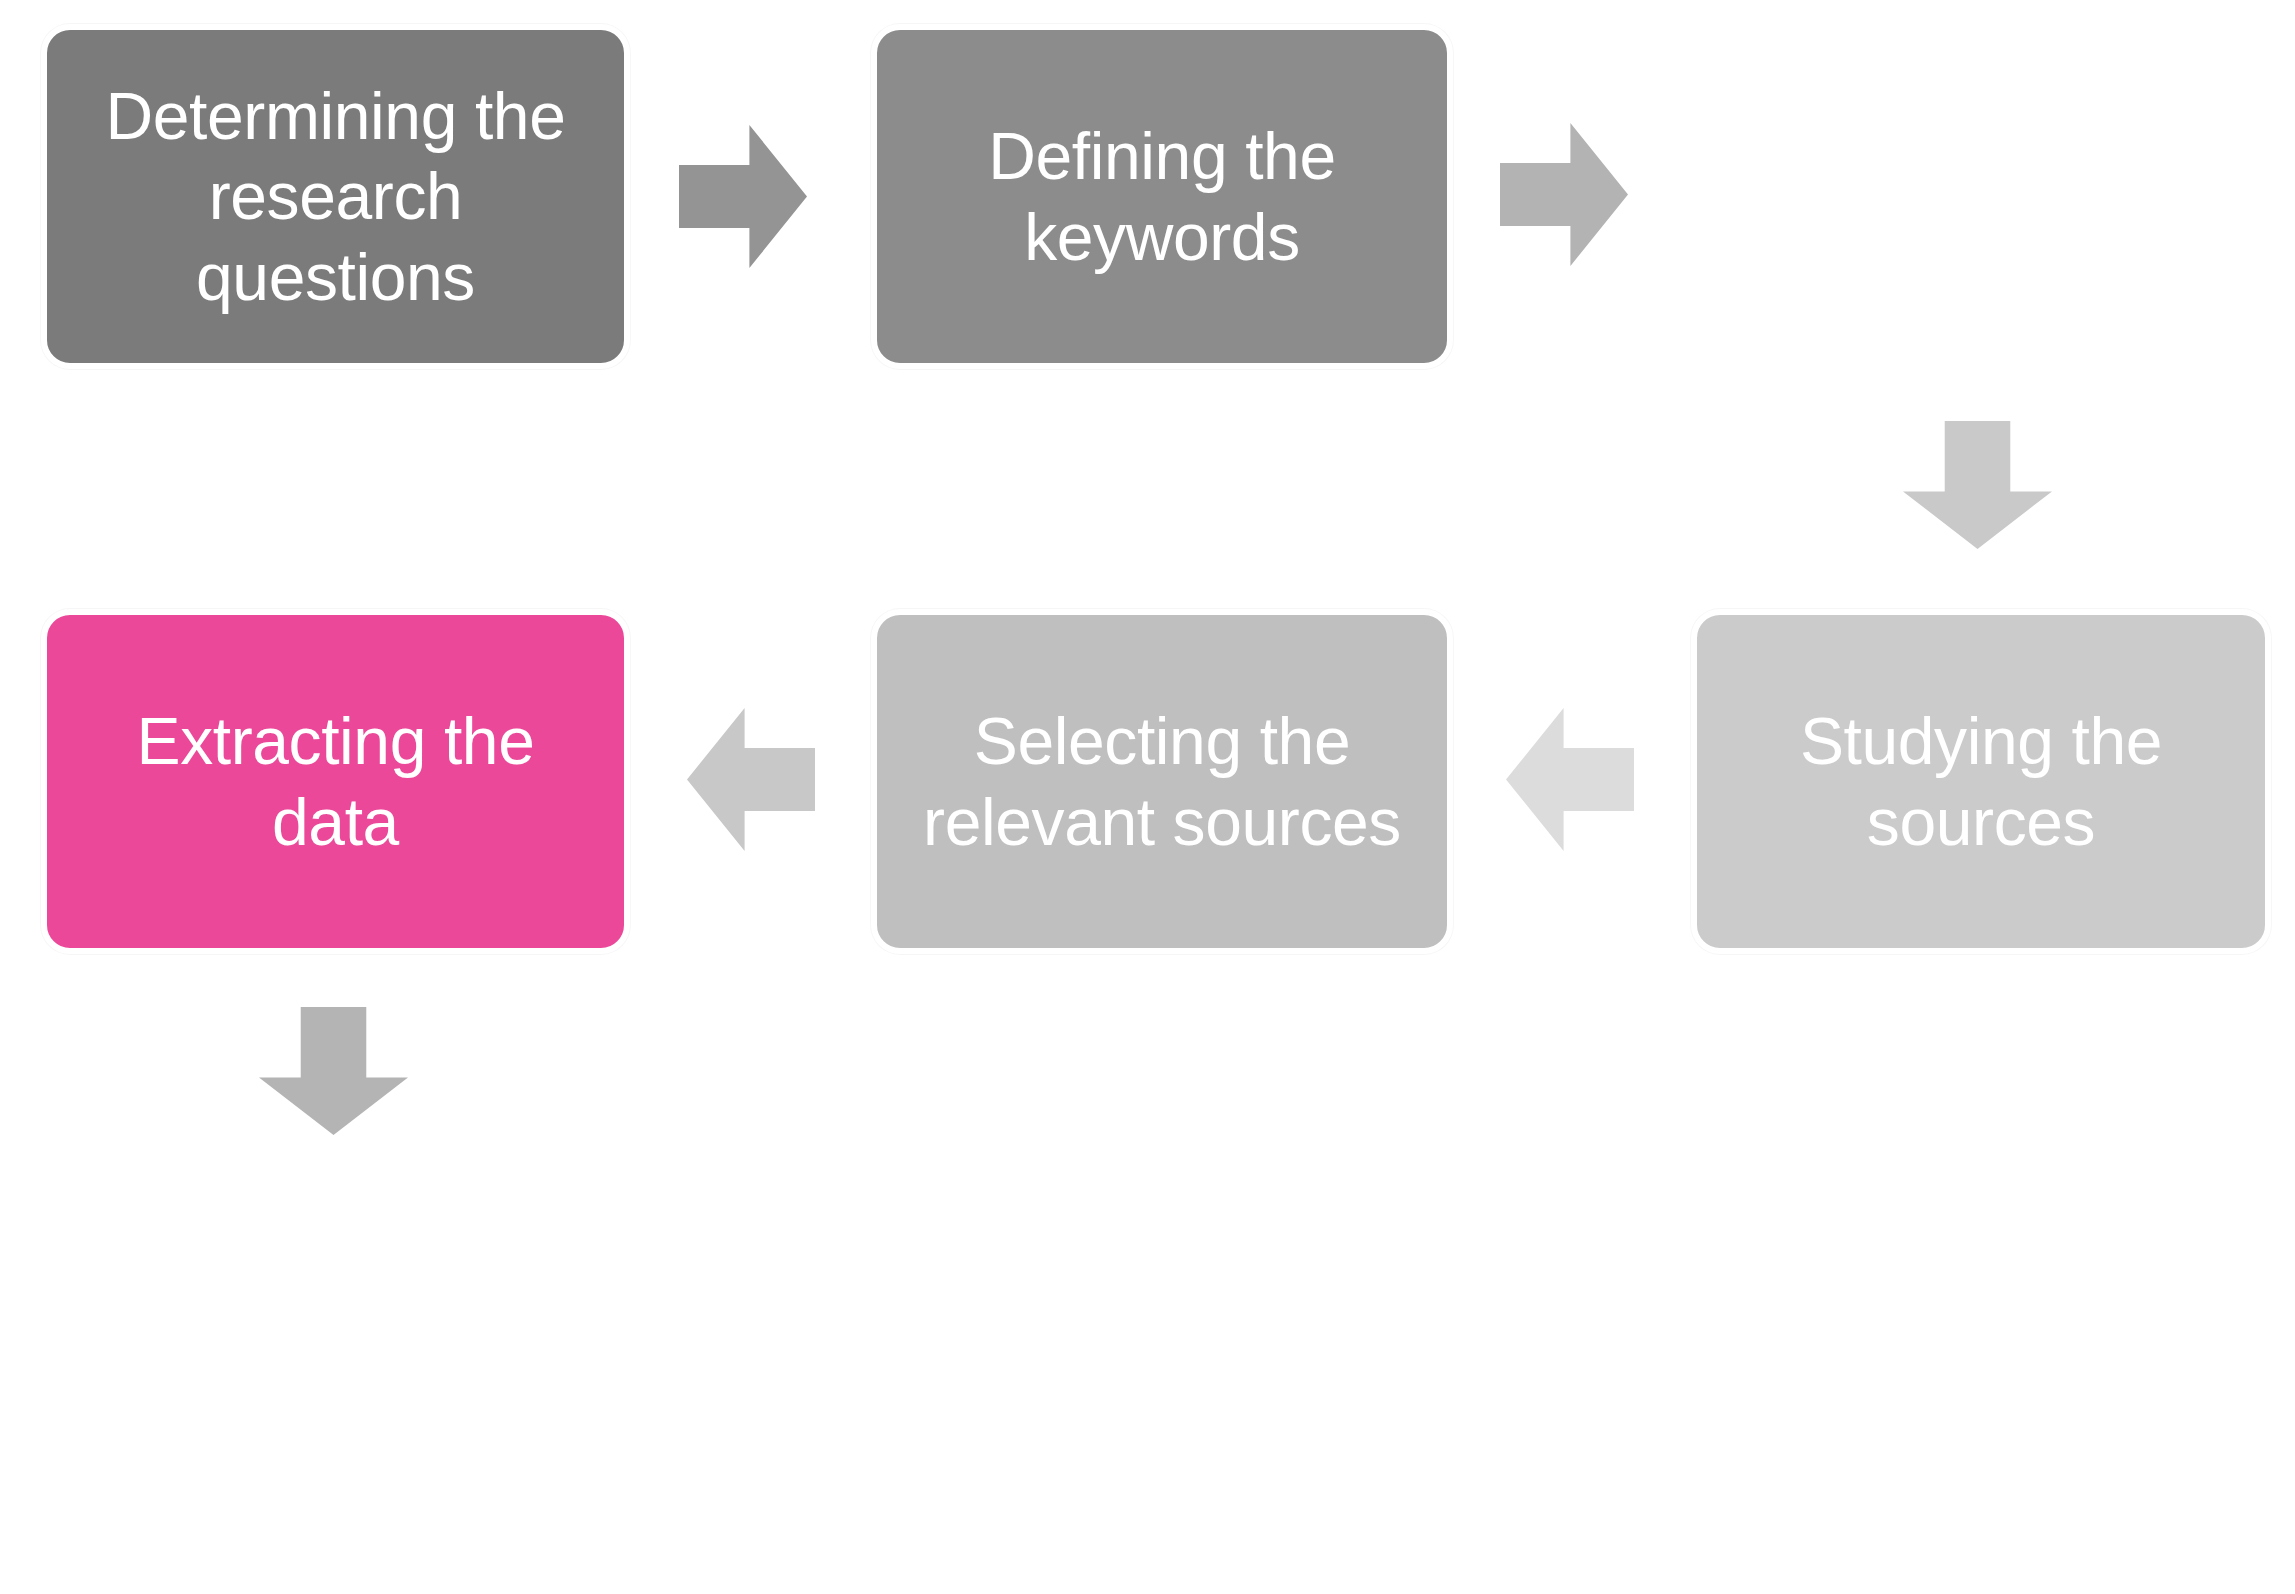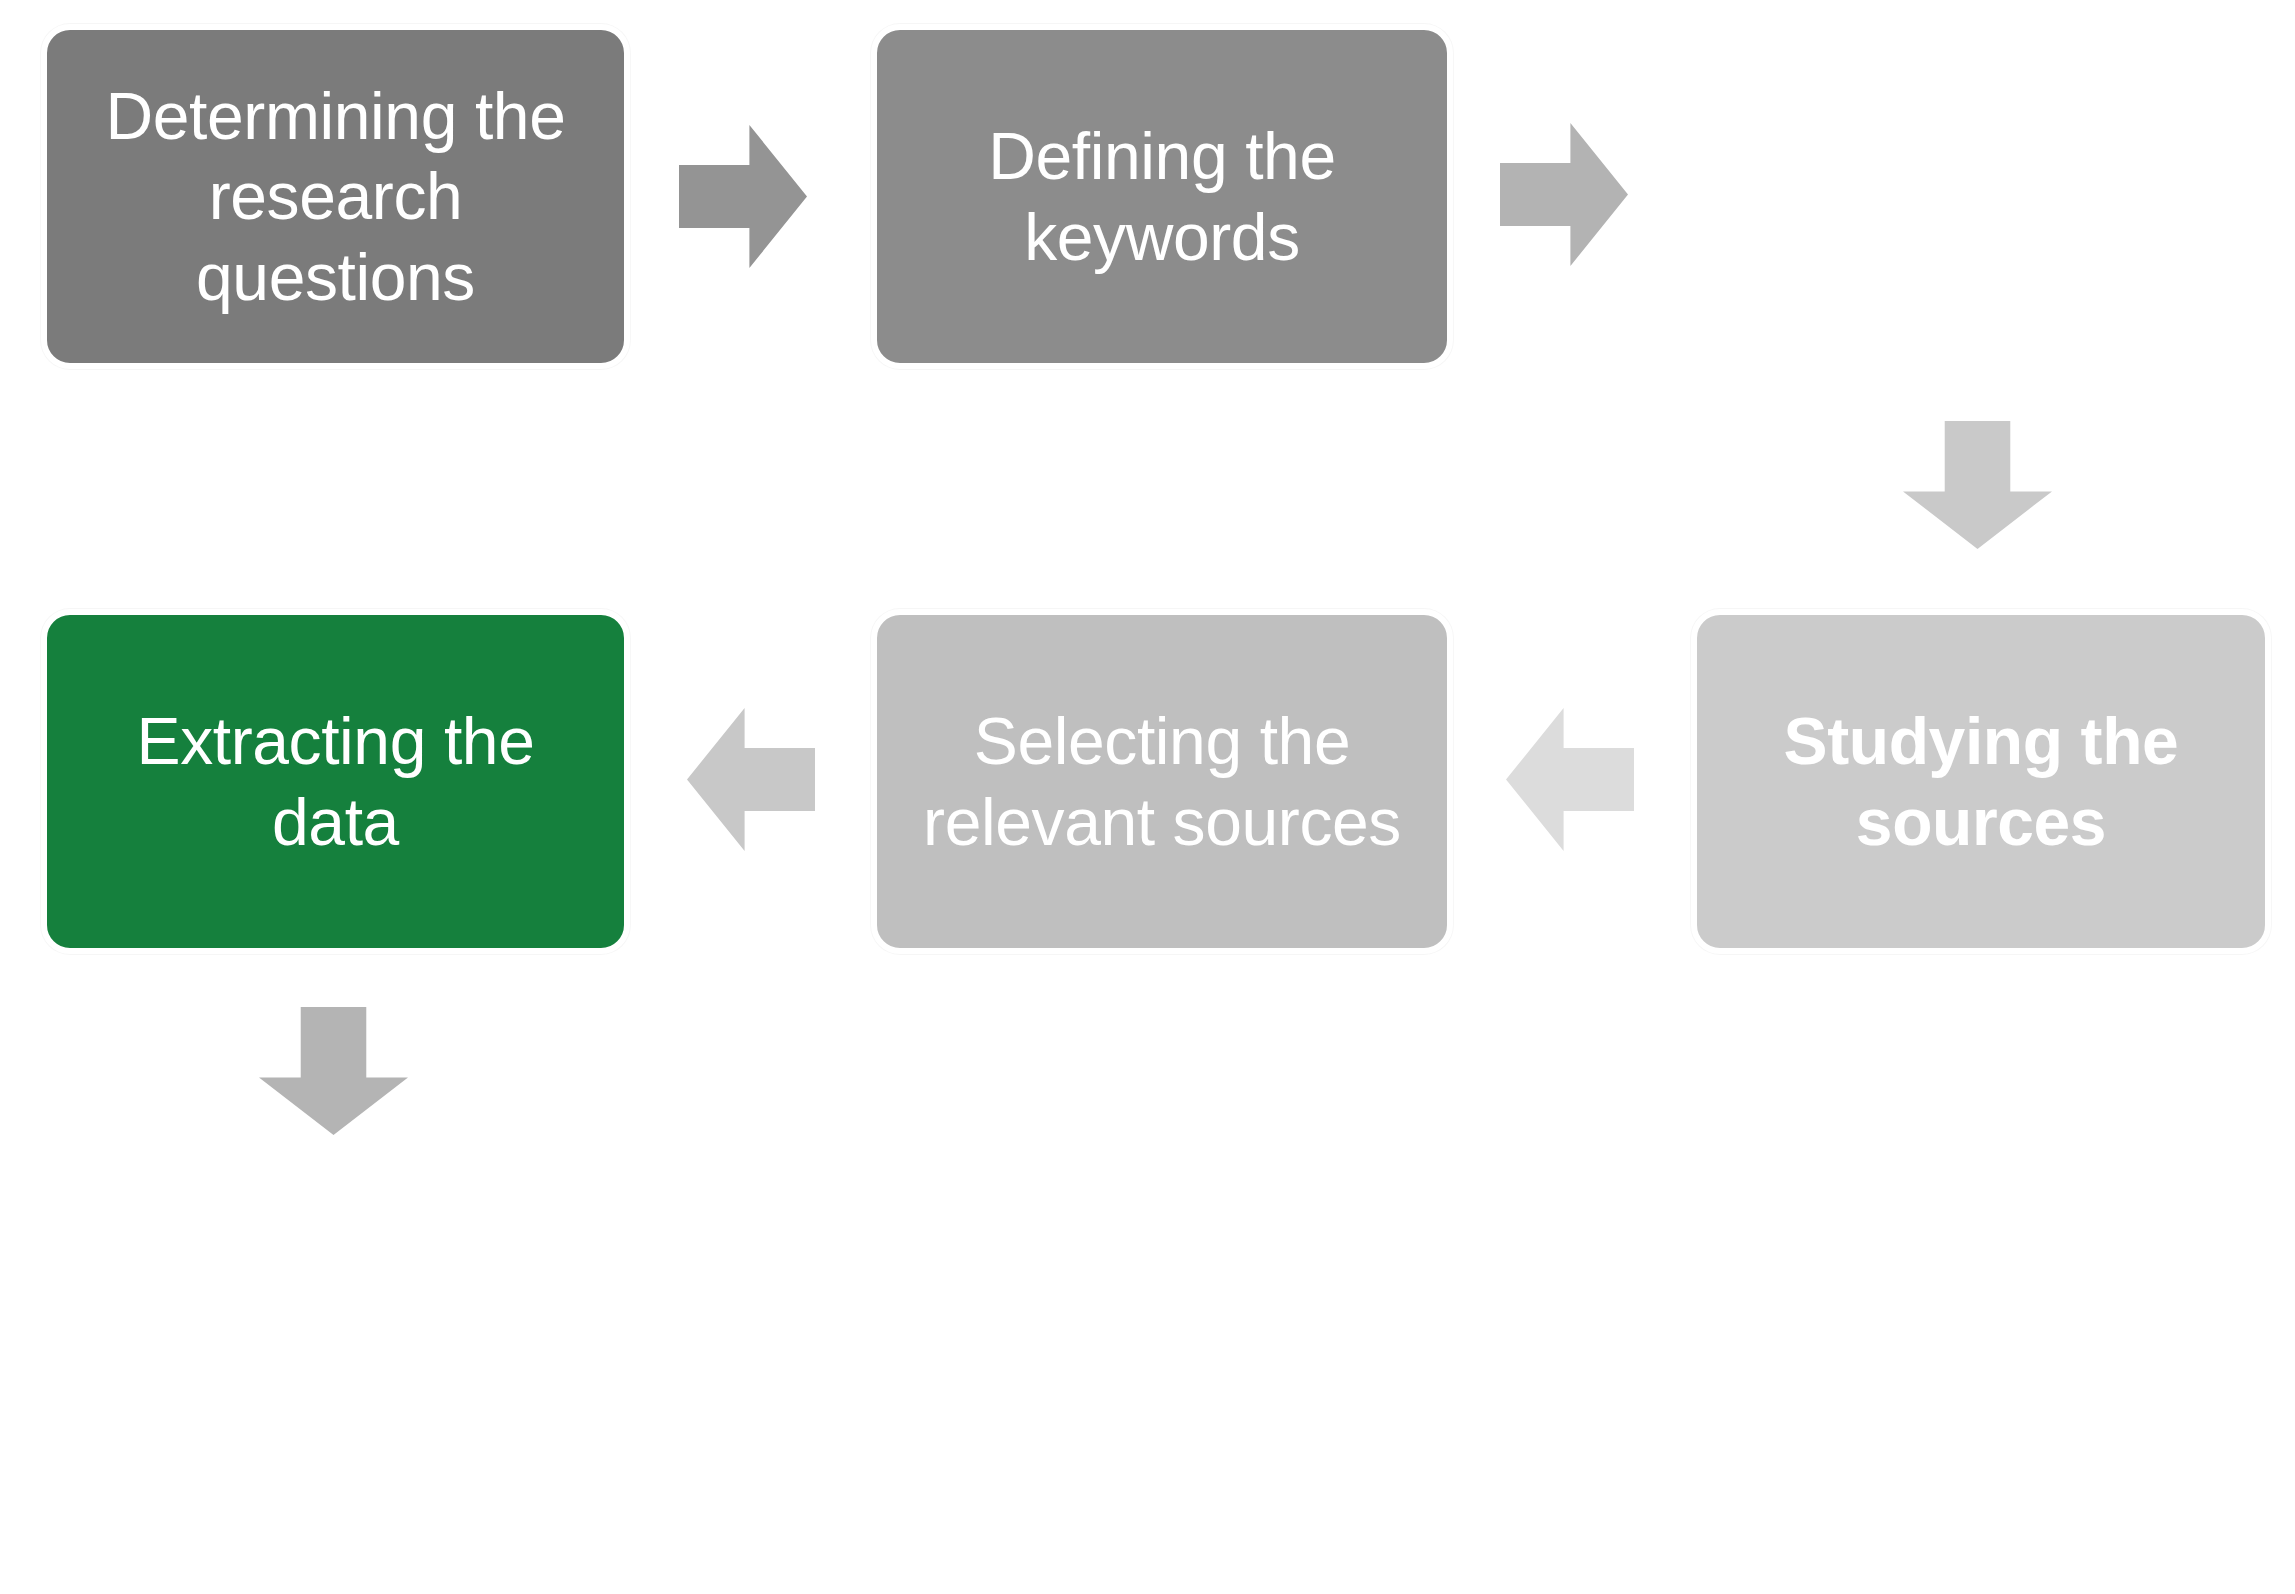--- a/index.html
+++ b/index.html
@@ -45,27 +45,27 @@
 </head>
 <body>
 
 <div id="canvas" style="background: rgb(255, 255, 255);">
     <div class="node" style="left: 41px; top: 24px; width: 589px; height: 345px; background: rgb(123, 123, 123); color: rgb(255, 255, 255);">
       <span class="node-label">Determining the research questions</span>
     </div>
     <div class="node" style="left: 871px; top: 24px; width: 582px; height: 345px; background: rgb(140, 140, 140); color: rgb(255, 255, 255);">
       <span class="node-label">Defining the keywords</span>
     </div>
-    <div class="node" style="left: 1691px; top: 609px; width: 580px; height: 345px; background: rgb(203, 203, 203); color: rgb(255, 255, 255); font-weight: bold;">
+    <div class="node" style="left: 1691px; top: 609px; width: 580px; height: 345px; background: rgb(203, 203, 203); color: rgb(255, 255, 255);">
       <span class="node-label">Studying the sources</span>
     </div>
     <div class="node" style="left: 871px; top: 609px; width: 582px; height: 345px; background: rgb(191, 191, 191); color: rgb(255, 255, 255); justify-content: center;">
       <span class="node-label">Selecting the relevant sources</span>
     </div>
-    <div class="node" style="left: 41px; top: 609px; width: 589px; height: 345px; background: #15803d; color: rgb(255, 255, 255);">
+    <div class="node" style="left: 41px; top: 609px; width: 589px; height: 345px; background: #ec4899; color: rgb(255, 255, 255);">
       <span class="node-label">Extracting the data</span>
     </div>
     <div class="arrow" style="left: 679px; top: 125px; width: 128px; height: 143px;">
       <svg viewBox="0 0 100 100" preserveAspectRatio="none">
         <path d="M0,28 L55,28 L55,0 L100,50 L55,100 L55,72 L0,72 Z" fill="#949494"></path>
       </svg>
     </div>
     <div class="arrow" style="left: 1500px; top: 123px; width: 128px; height: 143px;">
       <svg viewBox="0 0 100 100" preserveAspectRatio="none">
         <path d="M0,28 L55,28 L55,0 L100,50 L55,100 L55,72 L0,72 Z" fill="#b3b3b3"></path>

